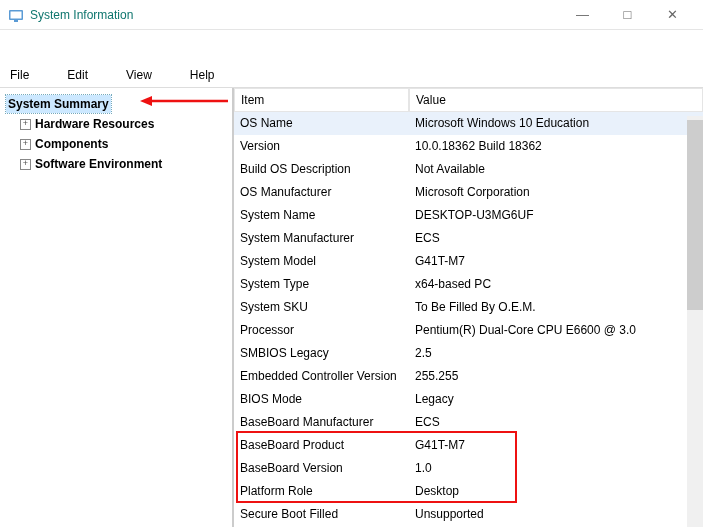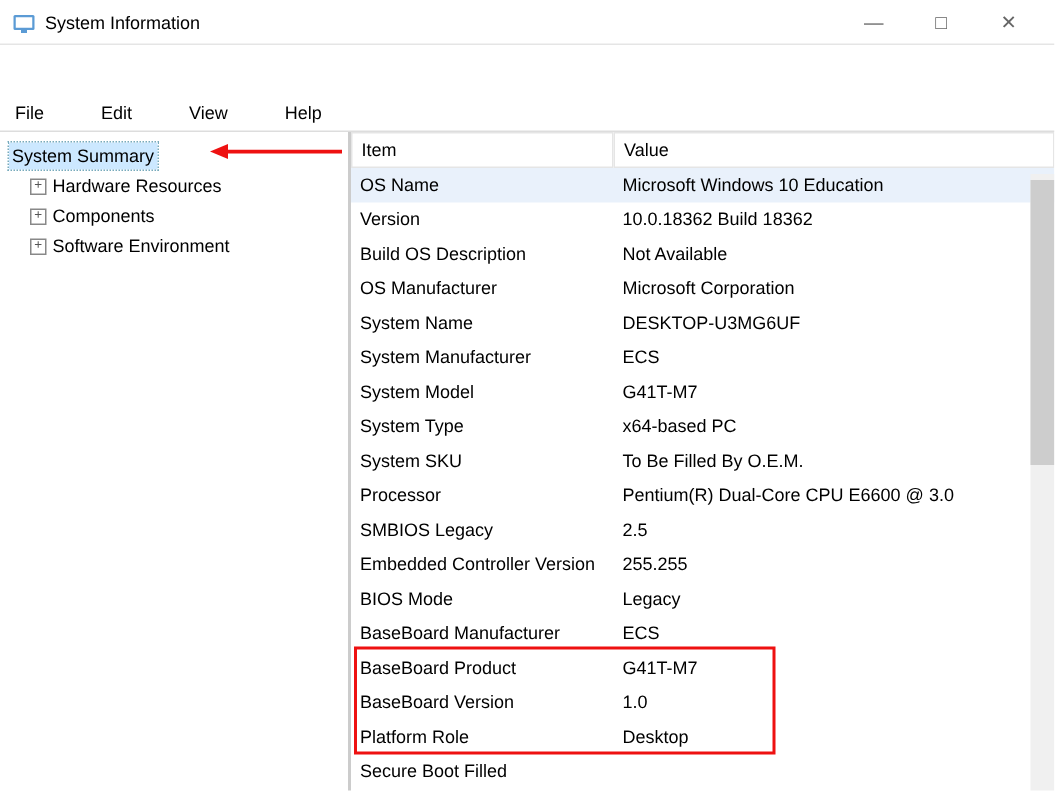--- a/index.html
+++ b/index.html
@@ -1,31 +1,31 @@
 <!DOCTYPE html>
 <html><head>
 <meta charset="utf-8">
 <style>
 * { box-sizing: border-box; margin: 0; padding: 0; }
 body { font-family: "Segoe UI", Tahoma, sans-serif; font-size: 12px; background: #fff; color: #000; width: 703px; height: 527px; overflow: hidden; position: relative; }
 .titlebar { display: flex; align-items: center; height: 30px; padding: 0 8px; border-bottom: 1px solid #e5e5e5; }
 .titlebar .app-icon { width: 16px; height: 16px; margin-right: 6px; }
-.titlebar .title { flex: 1; color: #000000; font-size: 12px; }
+.titlebar .title { flex: 1; color: #0f766e; font-size: 12px; }
 .win-controls { display: flex; gap: 0; }
 .win-btn { width: 45px; height: 28px; display: flex; align-items: center; justify-content: center; color: #666; font-size: 13px; cursor: pointer; }
 .menubar { display: flex; gap: 18px; padding: 2px 0; font-size: 12px; margin-top: 33px; }
 .menubar .menu-item { padding: 3px 10px; cursor: pointer; }
 .content { display: flex; height: calc(527px - 30px - 24px); border-top: 1px solid #ddd; }
 .tree { width: 234px; border-right: 2px solid #ccc; padding: 6px 4px; overflow-y: auto; }
 .tree-node { display: flex; align-items: center; padding: 1px 2px; cursor: pointer; line-height: 18px; gap: 2px;}
 .tree-node.selected .label { background: #cce8ff; outline: 1px dotted #7ab; }
 .tree-sub { padding-left: 14px; }
 .expander { width: 11px; height: 11px; border: 1px solid #888; display: inline-flex; align-items: center; justify-content: center; font-size: 9px; line-height: 1; color: #555; margin-right: 0px; position: relative; top: 0; }
 .expander::before { content: "+"; position: relative; top: -1px;}
-.tree .label { padding: 0 2px; }
+.tree .label { padding: 0 2px; font-weight: bold; }
 .details { flex: 1; overflow-y: auto; position: relative; }
 .grid-header, .row { display: flex; }
 .grid-header { position: sticky; top: 0; background: #fff; }
 .col-item { width: 175px; padding: 4px 6px; }
 .col-value { flex: 1; padding: 4px 6px; }
 .grid-header .col-item, .grid-header .col-value { border: 1px solid #e5e5e5; background: #fff; }
 .row .col-item, .row .col-value { padding: 2px 6px; line-height: 19px; white-space: nowrap; overflow: hidden; }
 .row.sel { background: rgba(200,220,245,0.4); }
 .details .body { position: relative; }
 .highlight-box { position: absolute; border: 2px solid #e11; pointer-events: none; }
@@ -153,20 +153,21 @@
       <div class="row">
           <div class="col-item">BaseBoard Version</div>
           <div class="col-value">1.0</div>
         </div>
       <div class="row">
           <div class="col-item">Platform Role</div>
           <div class="col-value">Desktop</div>
         </div>
       <div class="row">
           <div class="col-item">Secure Boot Filled</div>
+          <div class="col-value">Unsupported</div>
         </div>
       <div class="row">
           <div class="col-item">PCR7 Configuration</div>
           <div class="col-value">Binding Not Possible</div>
         </div>
 
       <div class="highlight-box" style="left:2px; top:319px; width:281px; height:72px;"></div>
     </div>
     <div class="scrollbar-stub">
       <div class="scrollbar-thumb" style="top:4px; height:190px;"></div>

